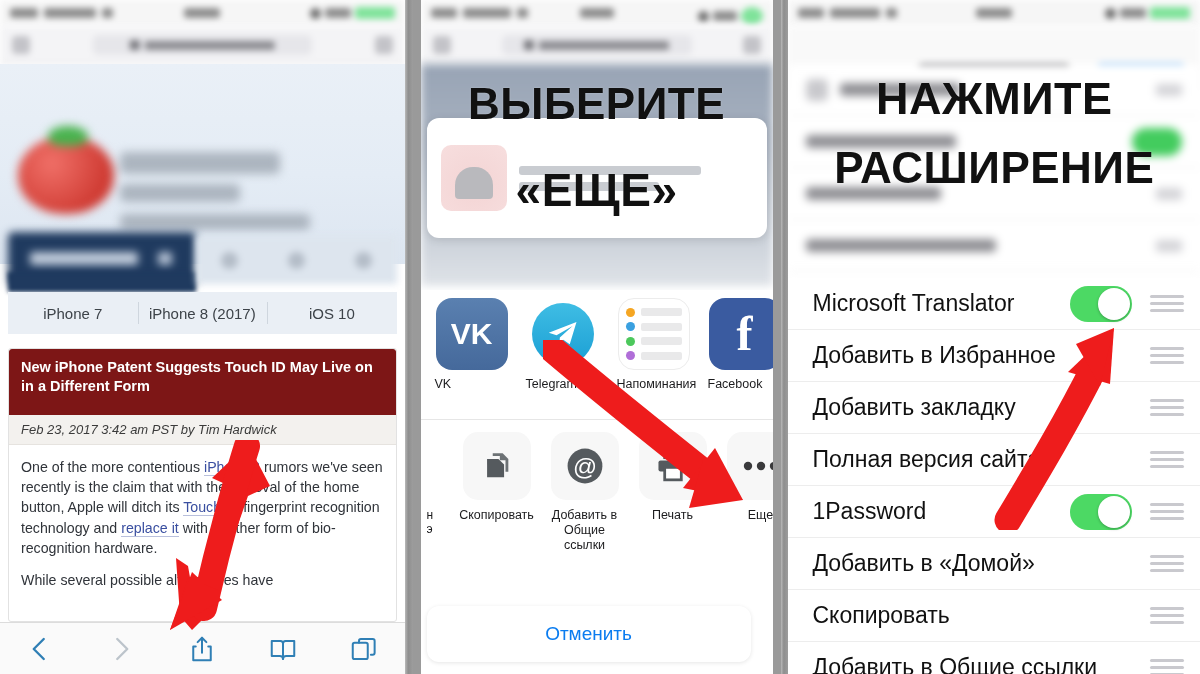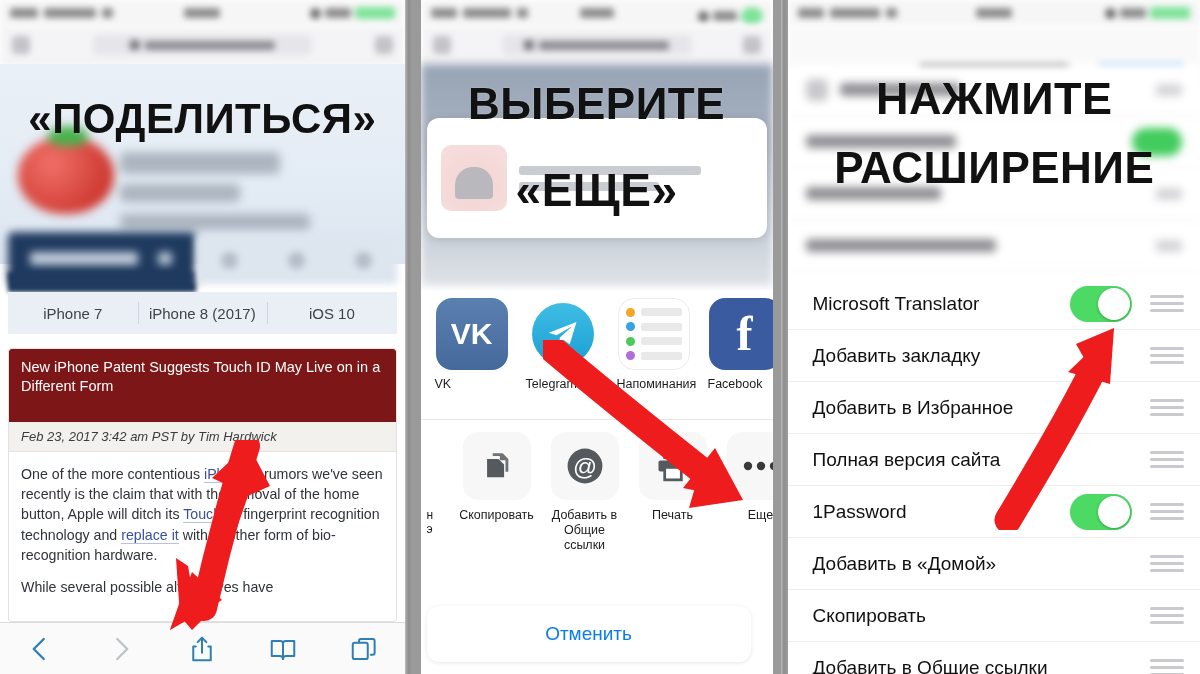--- a/index.html
+++ b/index.html
@@ -84,22 +84,22 @@
   .p1-tab{flex:1;text-align:center;font-size:15px;color:#3d4349;position:relative;}
   .p1-tab + .p1-tab::before{
     content:""; position:absolute; left:0; top:50%; transform:translateY(-50%);
     width:1px; height:22px; background:#cfd6de;
   }
 
   
   .p1-card{ position:absolute; left:8px; right:8px; top:348px; bottom:52px;
             background:#fff; border:1px solid #e2e2e2; border-radius:3px; overflow:hidden;}
   .art-head{
-    background:#7d1616; color:#fff; padding:9px 12px 27px;
-    font-size:14.5px; font-weight:normal; line-height:1.28; border-radius:3px 3px 0 0;
+    background:#7d1616; color:#fff; padding:9px 12px 20px;
+    font-size:14.5px; font-weight:bold; line-height:1.28; border-radius:3px 3px 0 0;
   }
   .art-meta{
     background:#f3f1ee; color:#3b3b3b; font-style:italic; font-size:13px;
     padding:7px 12px; border-bottom:1px solid #e6e3df;
   }
   .art-body{ padding:12px 12px 0; font-size:14.2px; line-height:1.42; color:#30343a; }
   .art-body p{ margin-bottom:12px; }
   .lk{ color:#3a4fa0; border-bottom:1px solid #b9c0dd; }
 
   
@@ -183,21 +183,21 @@
   .p3-blurlist{ position:absolute; left:0; right:0; top:64px; height:214px; overflow:hidden; filter: blur(4.2px); }
   .bl-row{ height:52px; border-bottom:1px solid #ececec; display:flex; align-items:center; padding:0 18px; gap:12px; background:#fff;}
   .bl-ico{width:22px;height:22px;border-radius:5px;background:#c9c9cd;flex:none;}
   .bl-lbl{height:13px;border-radius:4px;background:#8f8f94;}
   .bl-tog{margin-left:auto;width:50px;height:28px;border-radius:14px;background:#43cc5e;}
   .bl-grab{margin-left:auto;width:26px;height:12px;border-radius:2px;background:#d4d4d8;}
 
   .p3-list{ position:absolute; left:0; right:0; top:278px; bottom:0; background:#fff; }
   .li{ height:52px; border-bottom:1px solid #ededed; display:flex; align-items:center;
        padding-left:24px; padding-right:16px; }
-  .li .lbl{ font-size:19px; color:#111; }
+  .li .lbl{ font-size:23px; color:#111; }
   .li .tog{ margin-left:auto; width:62px;height:36px;border-radius:18px; background:#4cd964;
             position:relative; flex:none; margin-right:18px;}
   .li .tog::after{ content:""; position:absolute; right:2px; top:2px; width:32px;height:32px;
                    border-radius:50%; background:#fff; box-shadow:0 1px 3px rgba(0,0,0,.28);}
   .li .grab{ margin-left:auto; width:34px; flex:none; display:flex; flex-direction:column; gap:4px;}
   .li.has-tog .grab{ margin-left:0; }
   .li .grab i{ display:block; height:3px; border-radius:2px; background:#c9c9ce;}
 
   
   .arrow{ position:absolute; pointer-events:none; }
@@ -294,21 +294,20 @@
           <path d="M3 5.5h7a2 2 0 0 1 2 2V20a2.5 2.5 0 0 0-2.5-2.5H3z"></path>
           <path d="M21 5.5h-7a2 2 0 0 0-2 2V20a2.5 2.5 0 0 1 2.5-2.5H21z"></path>
         </svg>
       <svg class="tb-ico" viewBox="0 0 24 24" fill="none" stroke="currentColor" stroke-width="1.6" stroke-linecap="round" stroke-linejoin="round">
           <rect x="3" y="7" width="12" height="13" rx="1.5"></rect>
           <path d="M8 7V5.5A1.5 1.5 0 0 1 9.5 4H19a1.5 1.5 0 0 1 1.5 1.5V15a1.5 1.5 0 0 1-1.5 1.5h-1.5"></path>
         </svg>
     </div>
 
     <div class="title-ovl" style="top:78px;font-size:44px;">
-      <div style="margin-top:20px;font-size:42px;">«ПОДЕЛИТЬСЯ»</div>
     </div>
 
     <svg class="arrow" style="left:130px;top:440px;width:180px;height:200px;z-index:50;" viewBox="0 0 180 200">
       <path d="M118 4 L140 46 L118 56 L76 176 L62 190 L50 176 L46 118 L58 126 L64 160 L104 48 L82 38 Z" fill="#ee1c1c"></path>
       <path d="M117 6 C117 6 96 72 74 168" stroke="#ee1c1c" stroke-width="26" fill="none" stroke-linecap="round"></path>
       <path d="M40 190 L88 150 L58 138 Z" fill="#ee1c1c"></path>
       <path d="M40 190 L92 160 L62 132 Z" fill="#ee1c1c"></path>
     </svg>
   </div>
 
@@ -504,30 +503,30 @@
         <span class="lbl">Microsoft Translator</span>
         <span class="tog"></span>
         <span class="grab">
             <i></i>
             <i></i>
             <i></i>
           </span>
       </div>
 
       <div class="li">
+        <span class="lbl">Добавить в Избранное</span>
+        <span class="grab">
+            <i></i>
+            <i></i>
+            <i></i>
+          </span>
+      </div>
+
+      <div class="li">
         <span class="lbl">Добавить закладку</span>
-        <span class="grab">
-            <i></i>
-            <i></i>
-            <i></i>
-          </span>
-      </div>
-
-      <div class="li">
-        <span class="lbl">Добавить в Избранное</span>
         <span class="grab">
             <i></i>
             <i></i>
             <i></i>
           </span>
       </div>
 
       <div class="li">
         <span class="lbl">Полная версия сайта</span>
         <span class="grab">

